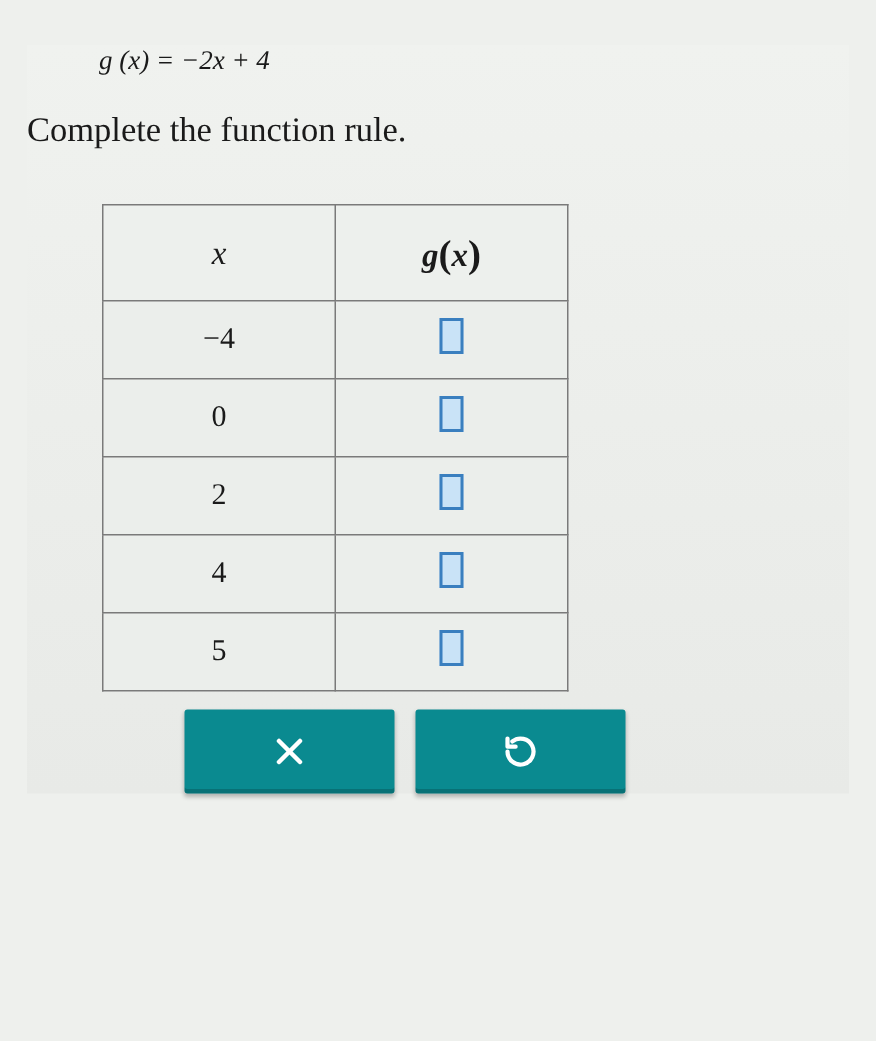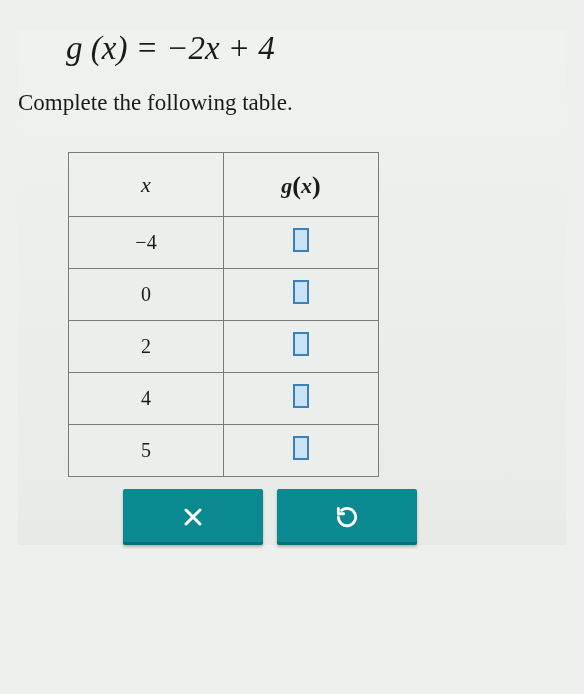--- a/index.html
+++ b/index.html
@@ -15,21 +15,21 @@
     .wrap {
       background: linear-gradient(180deg, #f0f2ef 0%, #e8eae7 100%);
     }
     .intro {
       font-size: 23px;
       line-height: 1.5;
       margin-bottom: 18px;
     }
     .underline { text-decoration: underline; }
     .func-def {
-      font-size: 33px;
+      font-size: 18px;
       font-style: italic;
       margin: 10px 0 18px 48px;
       font-family: 'Times New Roman', serif;
     }
     .instruction {
       font-size: 23px;
       margin-bottom: 36px;
     }
     .table-region { padding-left: 50px; }
     table.fn {
@@ -88,21 +88,21 @@
     .gx-head { white-space: nowrap; font-weight: bold; }
     .gx-head .paren { font-size: 26px; font-style: normal; position:relative; top:1px;}
   </style>
 </head>
 <body>
 
 <div class="wrap">
 
   <div class="func-def">g (x) = −2x + 4</div>
 
-  <p class="instruction">Complete the following table.</p>
+  <p class="instruction">Complete the function rule.</p>
 
   <div class="table-region">
     <table class="fn">
       <thead>
         <tr>
           <th>x</th>
           <th>
             <span class="gx-head">
               <span>g</span><span class="paren">(</span><span>x</span><span class="paren">)</span>
             </span>

